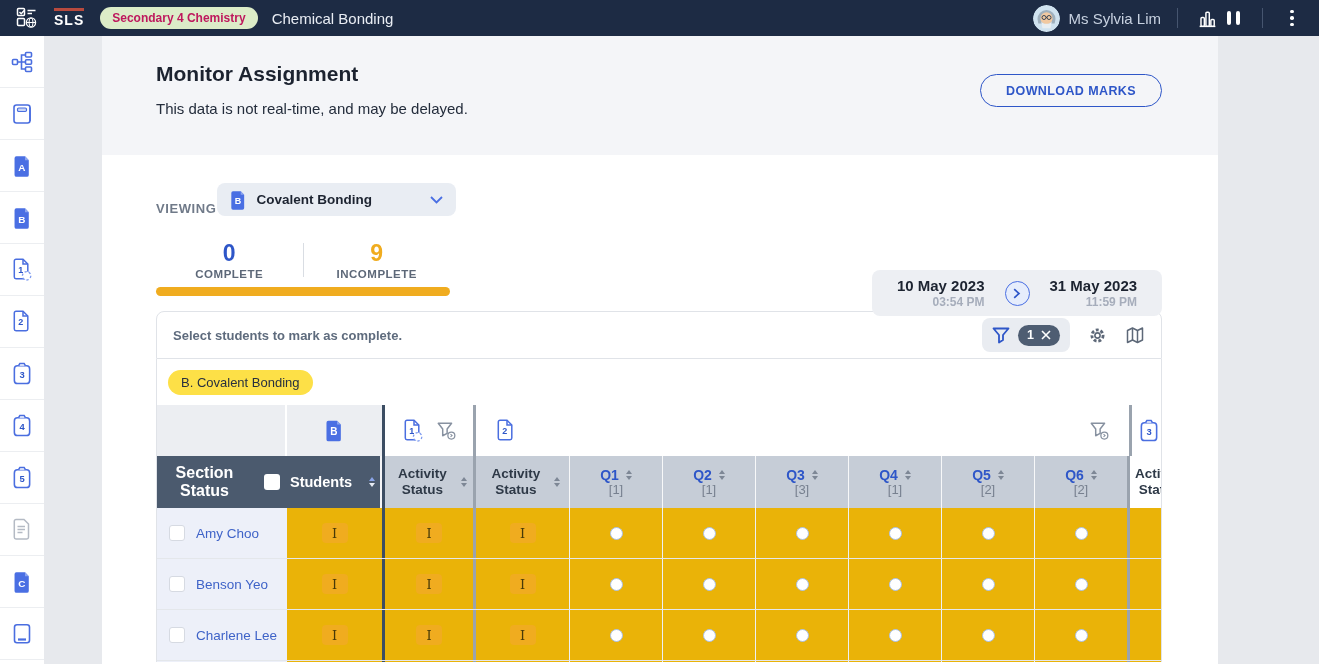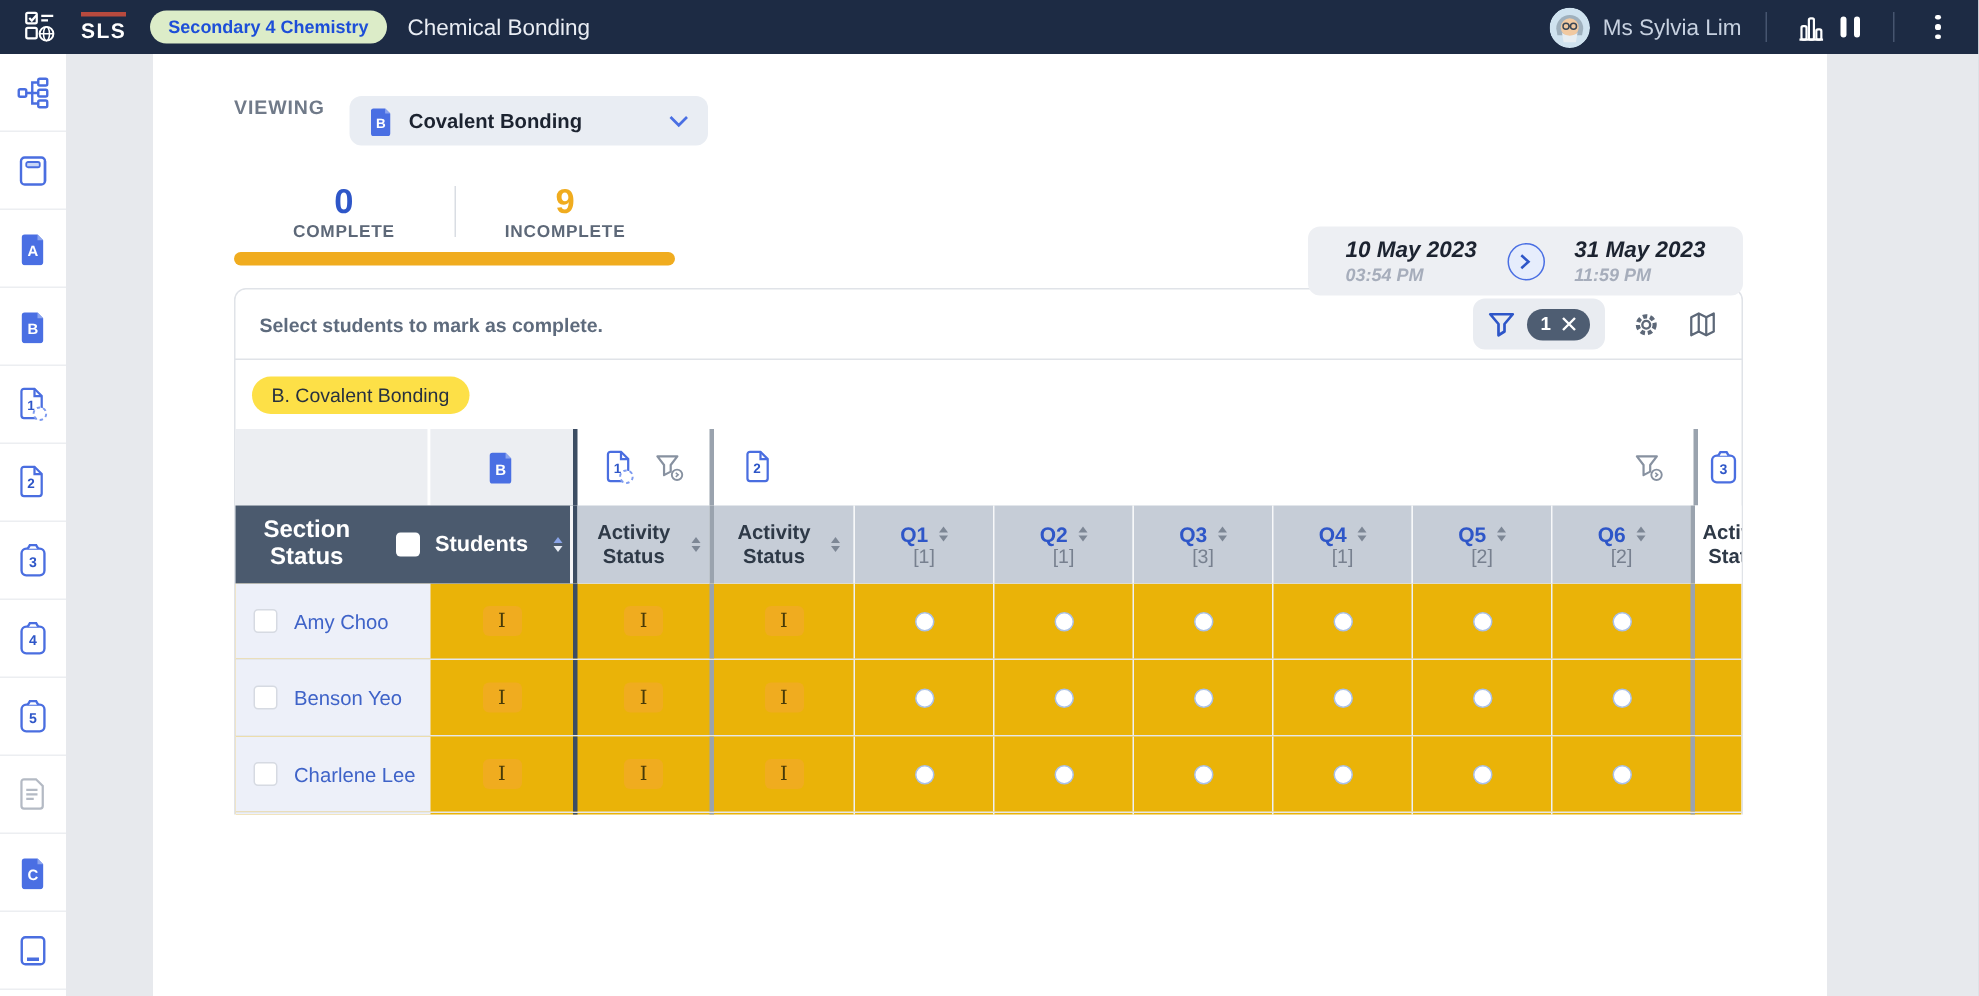--- a/index.html
+++ b/index.html
@@ -6,21 +6,21 @@
   .canvas{position:relative;width:1319px;height:664px;background:#e7e9ed;overflow:hidden;
           font-family:"Liberation Sans",sans-serif;}
   svg{display:block;}
 
   
   .topbar{position:absolute;top:0;left:0;right:0;height:36px;background:#1d2b44;display:flex;
           align-items:center;padding:16px 14px;box-sizing:border-box;z-index:6;}
   .tb-left{display:flex;align-items:center;}
   .sls-logo{margin-left:14px;color:#fff;font-weight:bold;font-size:14px;letter-spacing:1px;
             border-top:3px solid #b84a3e;padding-top:1px;}
-  .class-badge{margin-left:16px;background:#dcecc8;color:#1d4ed8;font-size:12px;font-weight:bold;
+  .class-badge{margin-left:16px;background:#dcecc8;color:#be185d;font-size:12px;font-weight:bold;
                border-radius:12px;padding:4px 12px;}
   .tb-title{margin-left:14px;color:#e9edf4;font-size:15px;}
   .tb-right{margin-left:auto;display:flex;align-items:center;}
   .tb-user{display:flex;align-items:center;gap:8px;}
   .tb-user-name{color:#c7d1e0;font-size:15px;}
   .avatar{width:27px;height:27px;border-radius:50%;overflow:hidden;}
   .tb-div{width:1px;height:20px;background:#46556f;margin:0 16px;}
   .tb-icon{display:flex;align-items:center;justify-content:center;width:26px;height:26px;cursor:pointer;}
   .pause{display:flex;gap:5px;}
   .pause i{display:block;width:4px;height:14px;background:#fff;border-radius:2px;}
@@ -36,37 +36,37 @@
   .card{position:absolute;left:102px;top:36px;width:1116px;height:628px;background:#fff;overflow:hidden;}
   .band{height:119px;background:#f4f5f8;display:flex;justify-content:space-between;
         padding:26px 56px 0 54px;box-sizing:border-box;}
   .pg-title{font-size:21px;font-weight:bold;color:#1c2330;}
   .pg-sub{margin-top:14px;font-size:15px;color:#242d3c;}
   .btn-download{height:33px;padding:0 25px;border:1.5px solid #2e56c8;border-radius:17px;
                 color:#2e56c8;font-weight:bold;font-size:12.5px;letter-spacing:.4px;background:transparent;
                 display:flex;align-items:center;margin-top:12px;cursor:pointer;font-family:inherit;}
 
   .content{position:relative;padding-left:54px;}
-  .view-row{margin-top:28px;display:flex;align-items:flex-start;gap:16px;}
+  .view-row{margin-top:28px;display:flex;align-items:flex-end;gap:0;}
   .view-label{font-size:13px;font-weight:bold;color:#707a89;letter-spacing:.6px;}
   .dropdown{width:239px;height:33px;background:#e9edf3;border-radius:8px;display:flex;align-items:center;
             padding:0 13px;gap:10px;box-sizing:border-box;cursor:pointer;}
   .dd-text{font-size:13.5px;font-weight:bold;color:#1c2330;flex:1;}
 
   .stats-row{margin-top:24px;display:flex;width:294px;}
   .stat{flex:1;text-align:center;}
   .stat-val{font-size:23px;font-weight:bold;line-height:26px;}
   .blue{color:#2e56c8;} .amber{color:#f0ac1f;}
   .stat-label{font-size:11.5px;font-weight:bold;color:#5d6878;letter-spacing:.5px;margin-top:2px;}
   .stat-div{width:1px;background:#d9dde3;margin:3px 0;}
   .bar{margin-top:7px;width:294px;height:9px;border-radius:5px;background:#f0ac1f;}
 
   .datebox{position:absolute;left:770px;top:87px;width:290px;height:46px;background:#edeff3;
            border-radius:8px;display:flex;align-items:center;justify-content:center;gap:20px;}
-  .date-col{text-align:left;font-style:italic;}
+  .date-col{text-align:right;}
   .date-main{font-size:15px;font-weight:bold;color:#1c2330;}
   .date-sub{font-size:12px;font-weight:bold;color:#a6adbb;margin-top:1px;}
   .circle-btn{width:25px;height:25px;border-radius:50%;border:1.5px solid #4a6fe3;background:#e6edfc;
               display:flex;align-items:center;justify-content:center;box-sizing:border-box;cursor:pointer;}
 
   
   .table{margin-top:15px;width:1006px;}
   .toolbar{height:48px;border:1px solid #e0e3e8;border-radius:8px 8px 0 0;display:flex;align-items:center;
            justify-content:space-between;padding:0 16px;box-sizing:border-box;background:#fff;}
   .hint{font-size:13px;font-weight:bold;color:#5e6b7d;}
@@ -271,20 +271,27 @@
     <div class="side-item">
       <svg width="20" height="22" viewBox="0 0 20 22" fill="none" stroke="#4a6ee0" stroke-width="1.6">
         <rect x="2.5" y="1.8" width="15" height="18" rx="2.5"></rect>
         <path d="M6 16.5h8" stroke-width="2.2"></path>
       </svg>
     </div>
   </div>
 
   <div class="card">
 
+    <div class="band">
+      <div>
+        <div class="pg-title">Monitor Assignment</div>
+        <div class="pg-sub">This data is not real-time, and may be delayed.</div>
+      </div>
+      <button class="btn-download">DOWNLOAD MARKS</button>
+    </div>
 
     <div class="content">
 
       <div class="view-row">
         <span class="view-label">VIEWING</span>
         <div class="dropdown">
           <svg width="17" height="20" viewBox="0 0 18 21">
             <path d="M3.2 1.3h8.2l3.6 3.6V19a1.8 1.8 0 0 1-1.8 1.8H3.2a1.8 1.8 0 0 1-1.8-1.8V3.1a1.8 1.8 0 0 1 1.8-1.8z" fill="#4a6fe3"></path>
             <path d="M11.4 1.3v3.6h3.6z" fill="#8ca5ef"></path>
             <text x="8.4" y="15.2" text-anchor="middle" font-size="9.5" font-weight="bold" fill="#fff" font-family="Liberation Sans,sans-serif">B</text>

